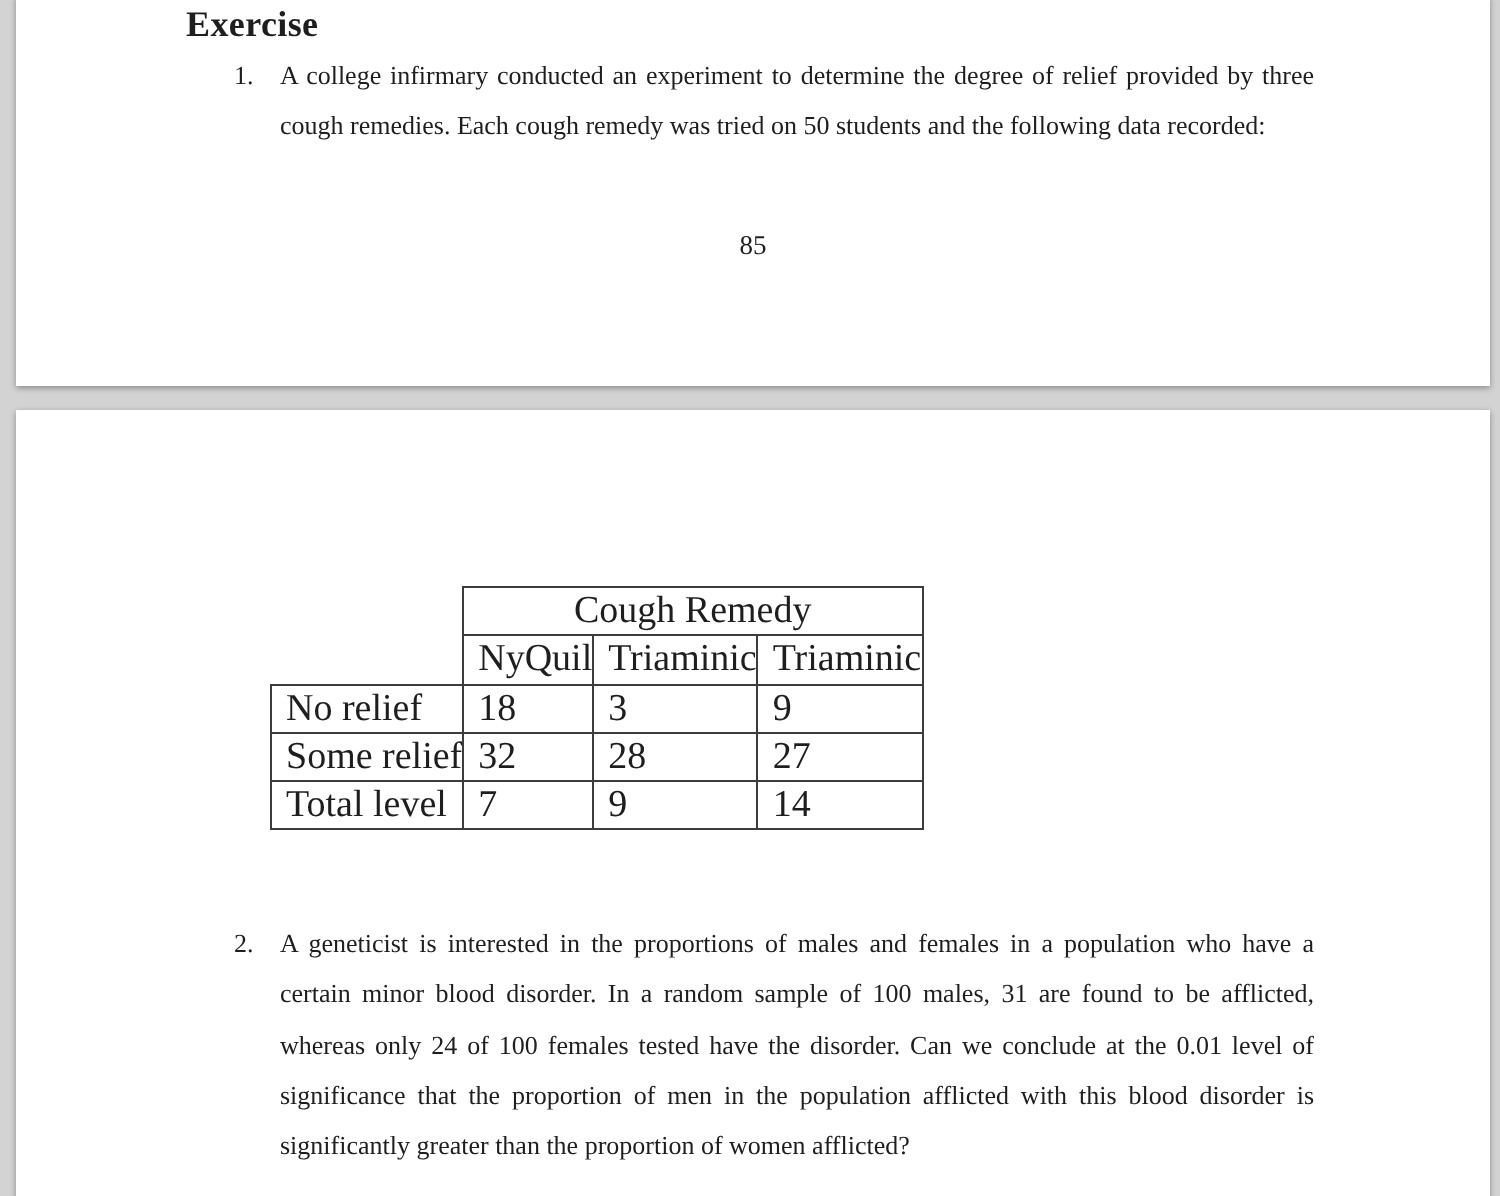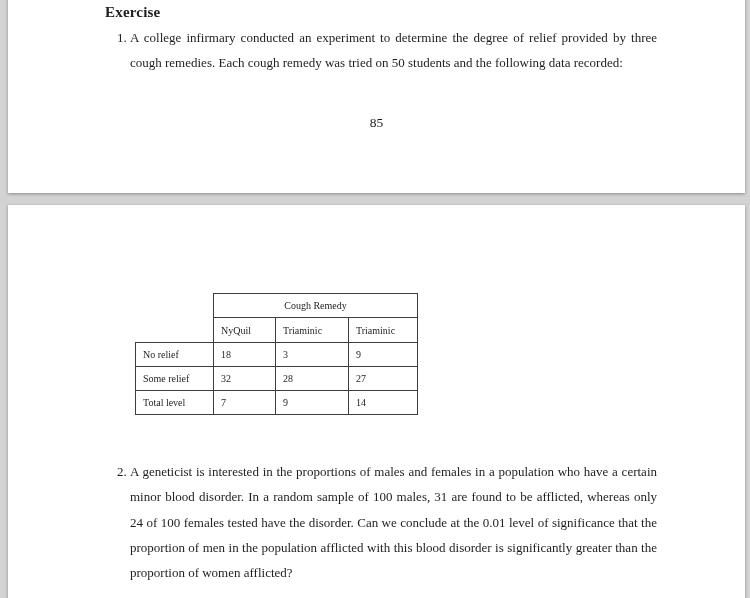--- a/index.html
+++ b/index.html
@@ -22,40 +22,39 @@
     background: #ffffff;
     box-shadow: 0 1px 3px rgba(0,0,0,0.35);
   }
   #page-1 { top: -2px; height: 195px; }
   #page-2 { top: 205px; height: 600px; }
 
   .heading {
     position: absolute;
     left: 85px;
     top: 2px;
-    font-size: 15px;
+    font-size: 18px;
     font-weight: bold;
     line-height: 25px;
     letter-spacing: 0.2px;
-    margin-left: 12px;
   }
   .numbered-item {
     position: absolute;
     font-size: 13px;
     line-height: 25.3px;
   }
   #item-1 { left: 109px; top: 27px; width: 540px; }
   #item-2 { left: 109px; top: 254px; width: 540px; }
   .item-num {
     position: absolute;
     left: 0;
     top: 0;
   }
   .item-body {
-    margin-left: 13px;
+    margin-left: 23px;
     text-align: justify;
   }
   .page-number {
     position: absolute;
     left: 0;
     width: 100%;
     top: 112px;
     text-align: center;
     font-size: 13.5px;
     line-height: 25px;
@@ -68,21 +67,21 @@
     font-size: 13px;
     line-height: 25.3px;
   }
 
   .remedy-table {
     position: absolute;
     left: 127px;
     top: 88px;
     border-collapse: collapse;
     table-layout: fixed;
-    font-size: 10px;
+    font-size: 19px;
   }
   .remedy-table td {
     border: 1px solid #3d3d3d;
     padding: 0 0 0 7px;
     vertical-align: middle;
     white-space: nowrap;
     overflow: hidden;
   }
   .remedy-table td.empty {
     border: none;

